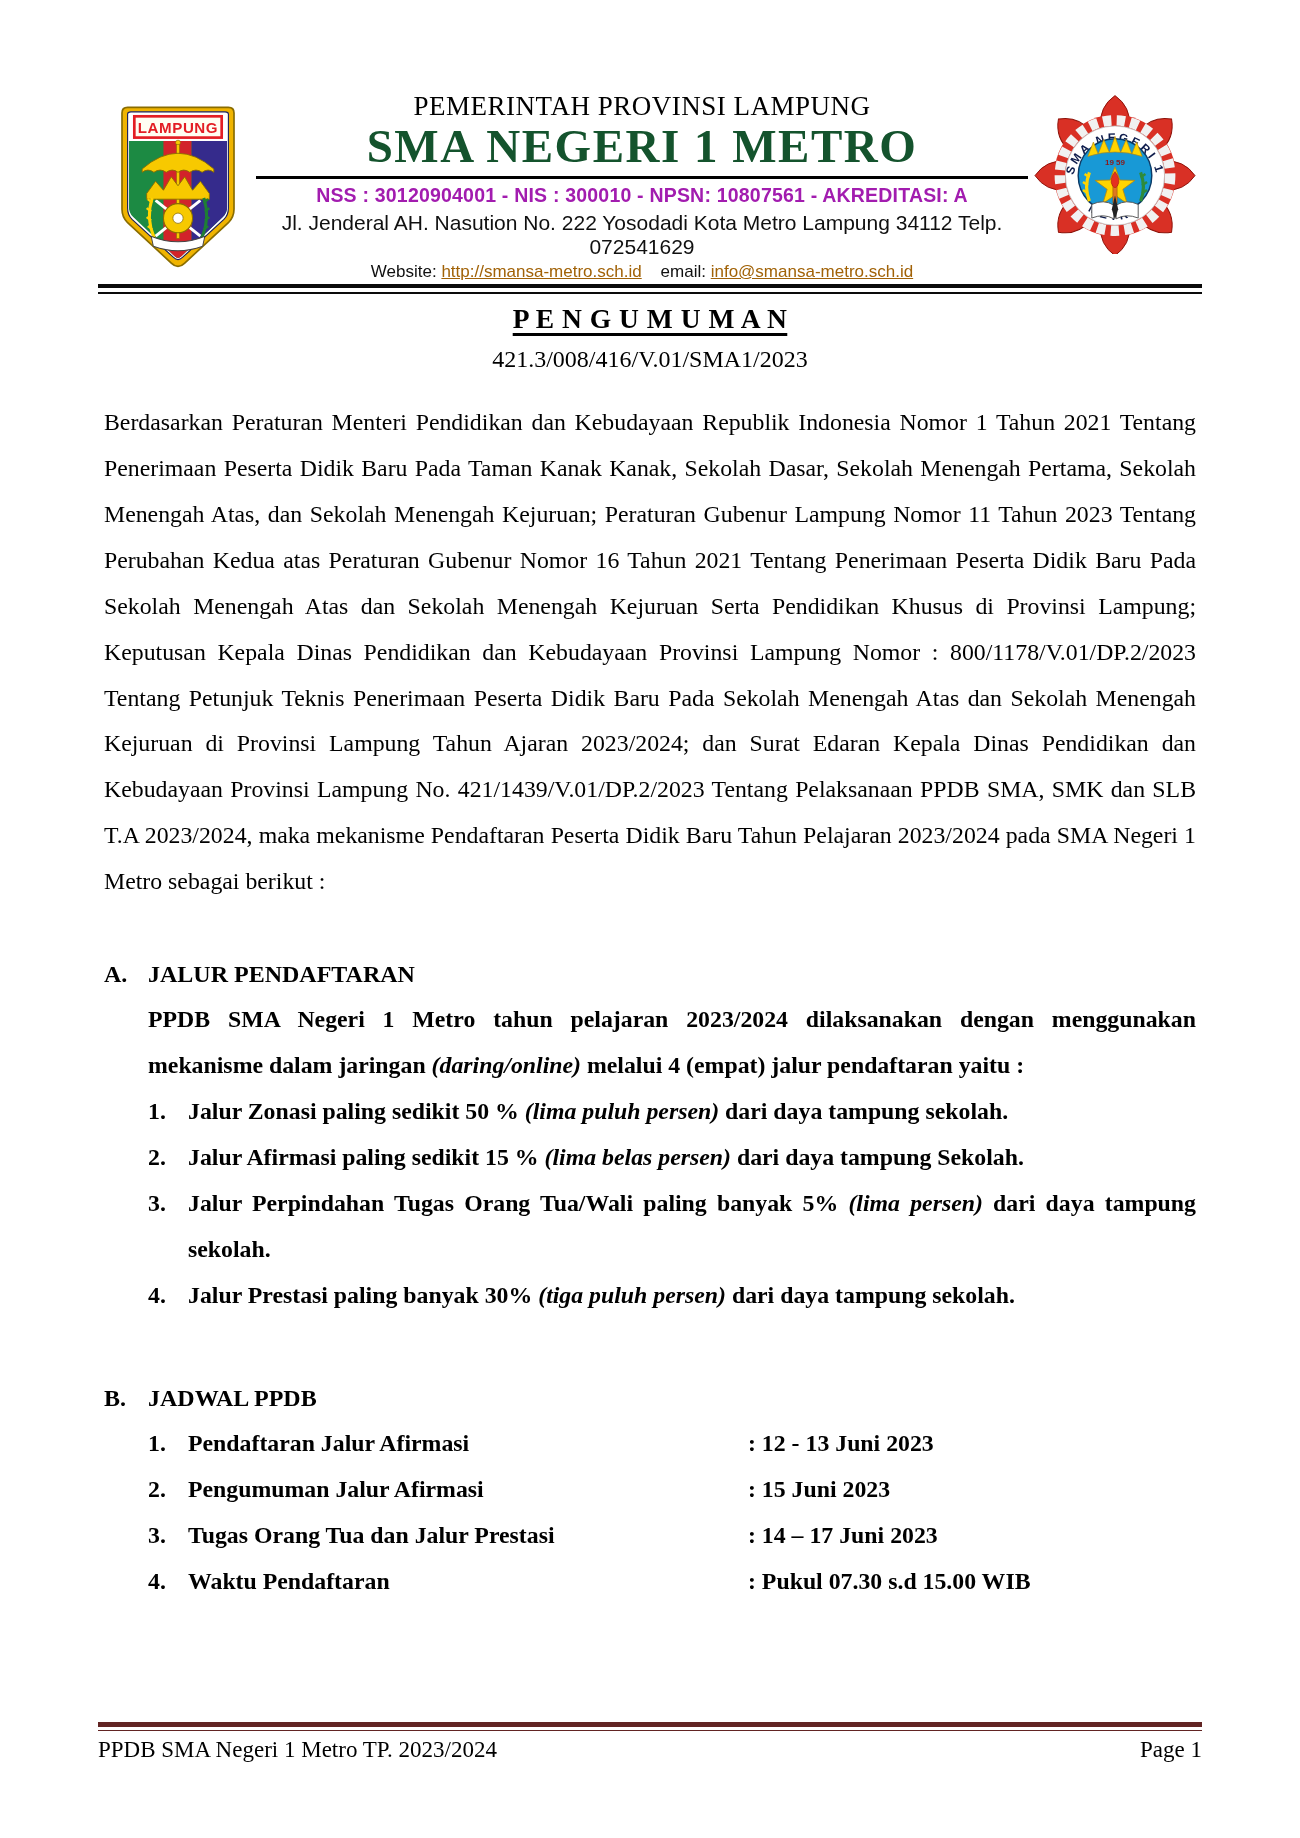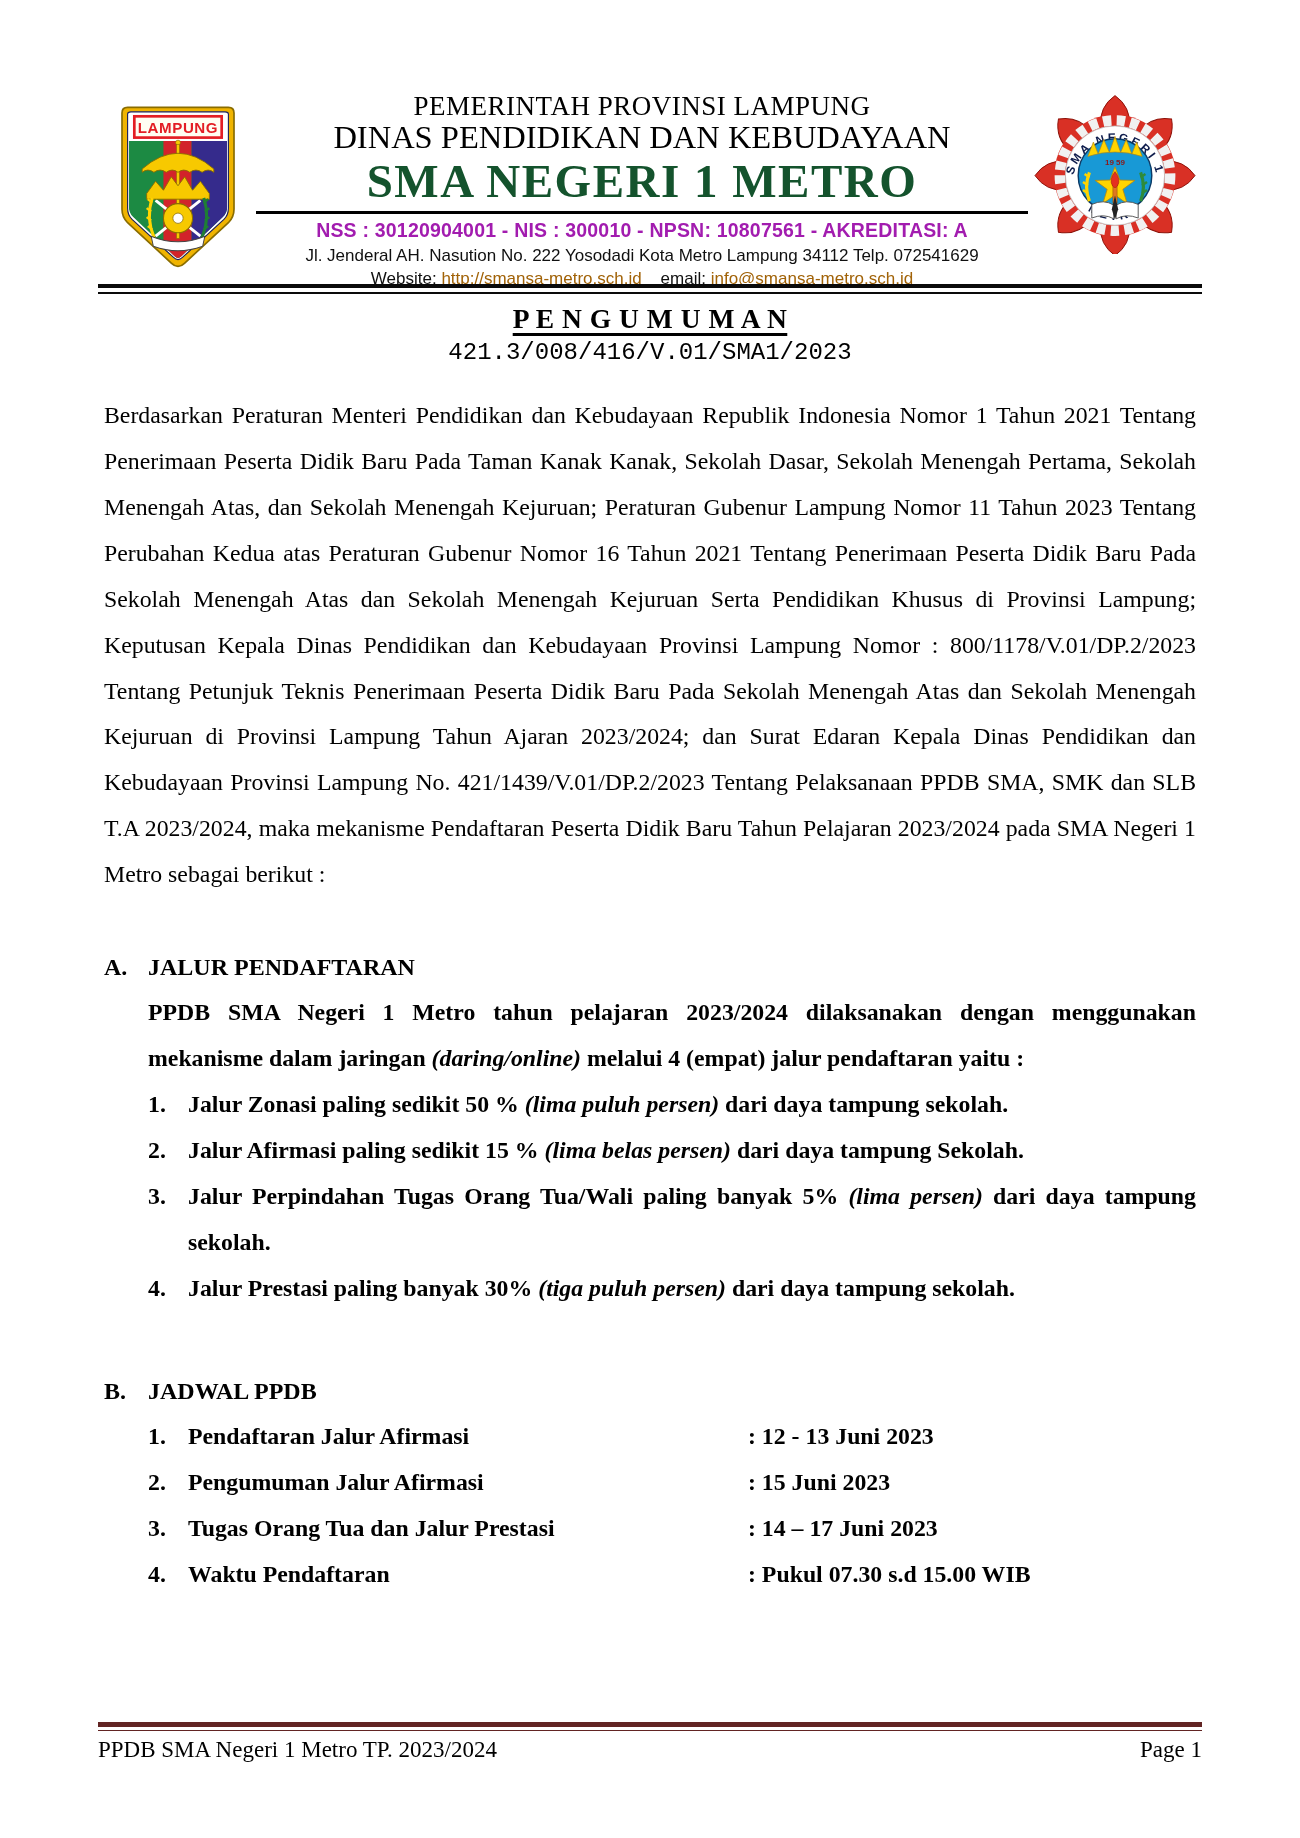--- a/index.html
+++ b/index.html
@@ -15,37 +15,37 @@
   .lh-right { width:170px; flex:none; padding-top:2px; }
 
   .lh-line1 { font-size:27px; letter-spacing:.5px; line-height:1.05; }
   .lh-line2 { font-size:32.5px; line-height:1.08; }
   .lh-school{ font-size:47px; font-weight:bold; color:#14532d; letter-spacing:1.5px; line-height:1.12; }
   .lh-divider { border-top:3.5px solid #000; margin:3px 0 5px; }
   .lh-ids {
     font-family:"Liberation Sans", sans-serif; font-weight:bold;
     font-size:19.5px; color:#a21caf; letter-spacing:.2px; white-space:nowrap;
   }
-  .lh-address { font-family:"Liberation Sans", sans-serif; font-size:17px; margin-top:4px; color:#101010; }
+  .lh-address { font-family:"Liberation Sans", sans-serif; font-size:21px; margin-top:4px; color:#101010; }
   .lh-web { font-family:"Liberation Sans", sans-serif; font-size:17px; margin-top:3px; color:#101010; }
   .lh-web a { color:#a16207; text-decoration:underline; cursor:pointer; }
 
   .header-rule {
     position:absolute; top:284px; left:98px; right:98px;
     border-top:4.5px solid #0a0a0a; height:3.5px; border-bottom:2.2px solid #0a0a0a;
   }
 
   
   .content { position:absolute; top:303px; left:104px; right:104px; }
   .doc-title {
     text-align:center; font-weight:bold; font-size:27.5px;
     text-decoration:underline; text-decoration-thickness:2.5px; text-underline-offset:5px;
     letter-spacing:.5px;
   }
-  .doc-number { text-align:center; font-size:24px; margin-top:4px;font-family:Liberation Mono, monospace; }
+  .doc-number { text-align:center; font-size:24px; margin-top:11px; }
 
   .intro-para { margin-top:27px; text-align:justify; font-size:23.8px; line-height:1.93; }
 
   .section-a { margin-top:46px; }
   .section-b { margin-top:56px; }
   .sec-head { display:flex; font-weight:bold; font-size:24px; line-height:1.93; }
   .sec-label { width:44px; flex:none; }
   .sec-body { margin-left:44px;font-weight:bold; }
   .sec-intro { text-align:justify; font-size:23.8px; line-height:1.93; }
 
@@ -110,21 +110,20 @@
 
         <path d="M81,120 Q89,102 83,84" fill="none" stroke="#1e7e34" stroke-width="2.6"></path>
         <path d="M83,88 l4,-3 M84,96 l4,-3 M84,104 l4,-3 M83,112 l4,-3" stroke="#1e7e34" stroke-width="2" fill="none"></path>
 
         <path d="M36,118 Q60,128 84,118 L82,127 Q60,135 38,127 Z" fill="#ffffff" stroke="#444444" stroke-width="0.9"></path>
       </svg>
     </div>
 
     <div class="lh-center">
       <div class="lh-line1">PEMERINTAH PROVINSI LAMPUNG</div>
-      <div class="lh-line2">DINAS PENDIDIKAN DAN KEBUDAYAAN</div>
       <div class="lh-school">SMA NEGERI 1 METRO</div>
       <div class="lh-divider"></div>
       <div class="lh-ids">NSS : 30120904001  -  NIS : 300010  -  NPSN: 10807561  -  AKREDITASI: A</div>
       <div class="lh-address">Jl. Jenderal AH. Nasution No. 222 Yosodadi Kota Metro Lampung 34112 Telp. 072541629</div>
       <div class="lh-web">
         <span>Website:</span>
         <a>http://smansa-metro.sch.id</a>&nbsp;&nbsp;&nbsp;
         <span>email:</span>
         <a>info@smansa-metro.sch.id</a>
       </div>

